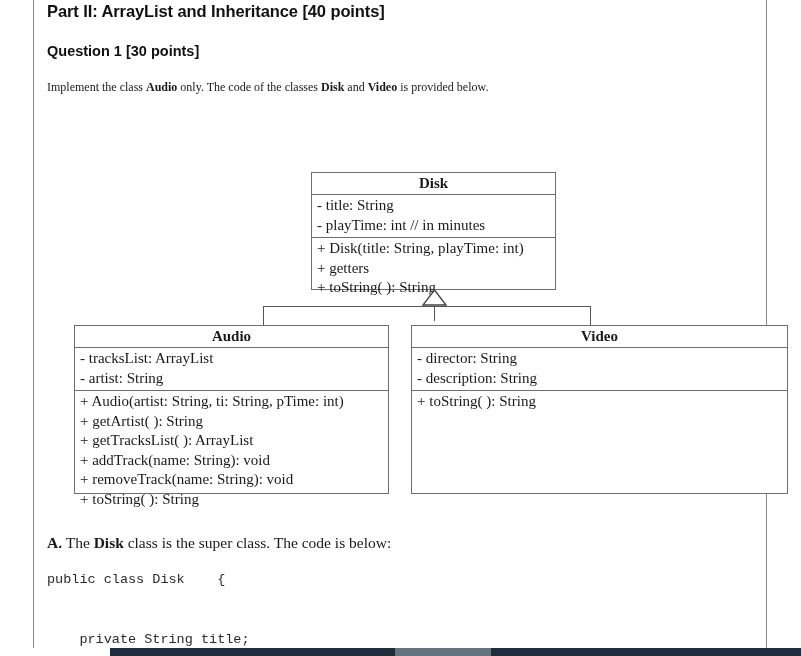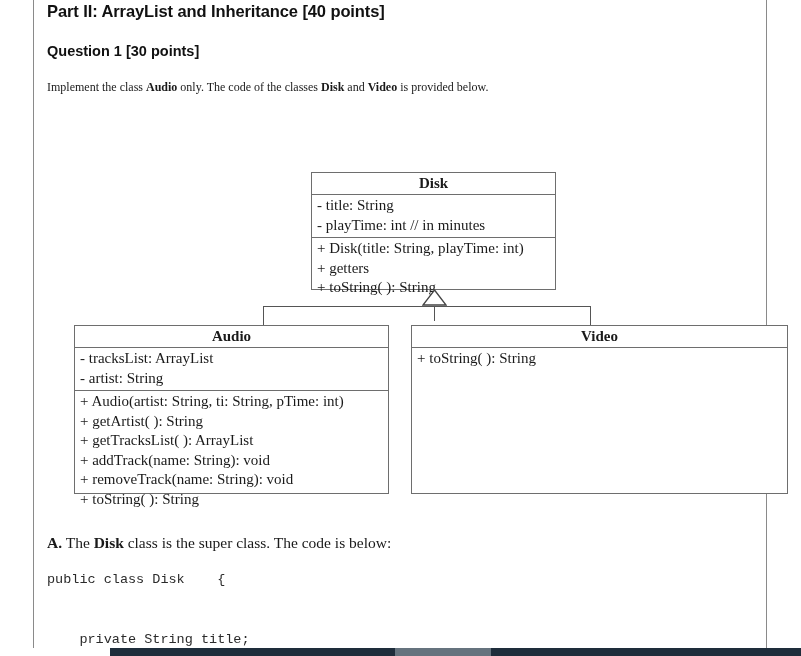--- a/index.html
+++ b/index.html
@@ -229,20 +229,24 @@
         <span class="row">+ getArtist( ): String</span>
         <span class="row">+ getTracksList( ): ArrayList</span>
         <span class="row">+ addTrack(name: String): void</span>
         <span class="row">+ removeTrack(name: String): void</span>
         <span class="row">+ toString( ): String</span>
       </div>
     </div>
 
     <div class="uml-box" id="box-video">
       <div class="uml-title">Video</div>
+      <div class="uml-compartment attrs">
+        <span class="row">- director: String</span>
+        <span class="row">- description: String</span>
+      </div>
       <div class="uml-compartment ops">
         <span class="row">+ toString( ): String</span>
       </div>
     </div>
 
     <div class="p-parta">
       <b>A.</b><span>  The </span><b>Disk</b><span> class is the super class. The code is below:</span>
     </div>
 
     <div class="code">public class Disk    {

